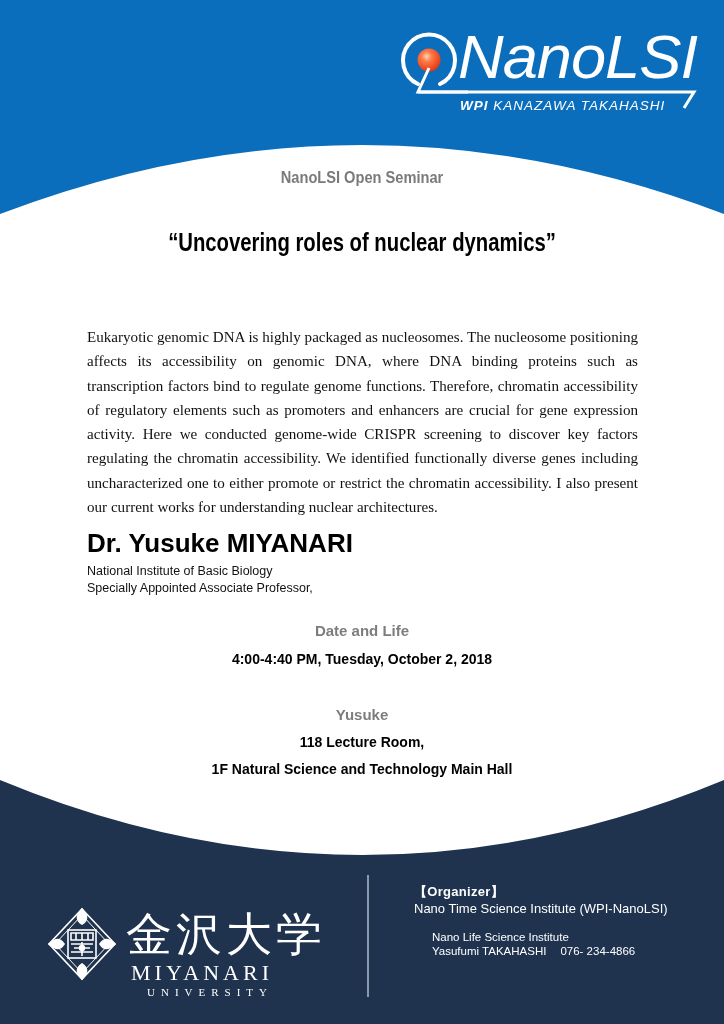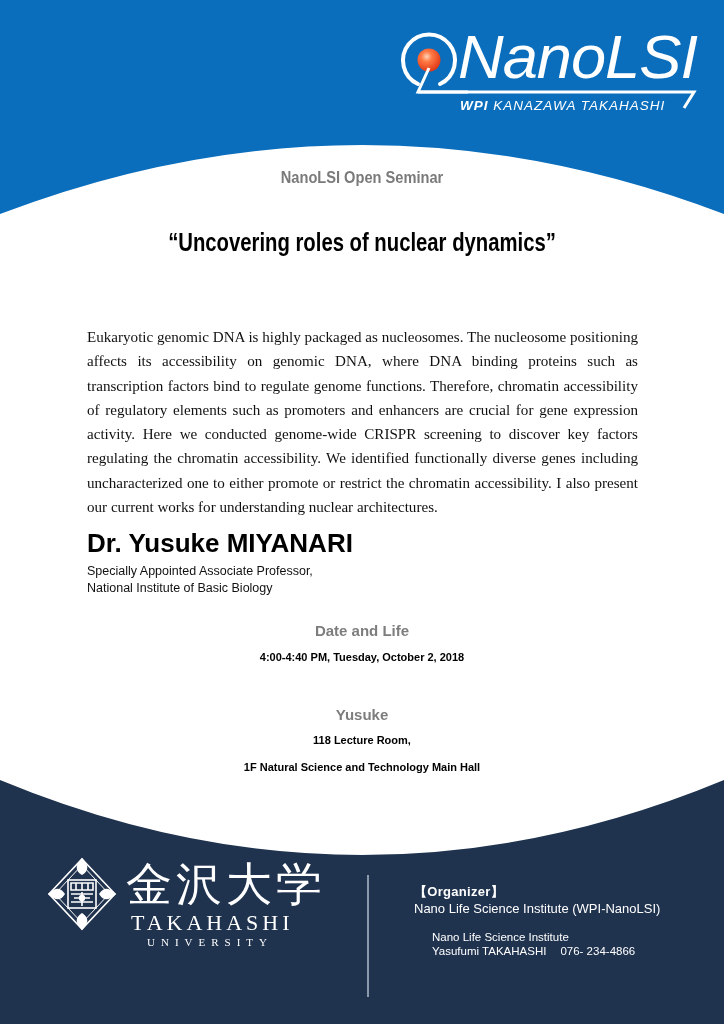--- a/index.html
+++ b/index.html
@@ -46,24 +46,24 @@
     position: absolute; left: 87px; top: 563px; z-index: 2;
     font-size: 12.5px; line-height: 17px; color: #111;
   }
 
   .section-label {
     position: absolute; left: 0; width: 724px; text-align: center; z-index: 2;
     font-weight: 700; font-size: 15px; color: #7d7d7d;
   }
   .section-value {
     position: absolute; left: 0; width: 724px; text-align: center; z-index: 2;
-    font-weight: 700; font-size: 11px; color: #000; white-space: nowrap;
+    font-weight: 700; font-size: 14px; color: #000; white-space: nowrap;
   }
 
-  .ku-logo { position: absolute; left: 46px; top: 856px; width: 300px; height: 100px; z-index: 2; text-decoration: underline; }
+  .ku-logo { position: absolute; left: 46px; top: 906px; width: 300px; height: 100px; z-index: 2; text-decoration: underline; }
   .ku-kanji {
     position: absolute; left: 80px; top: 0px;
     font-family: "DejaVu Serif", serif; font-size: 46px; color: #fff; letter-spacing: 4px; line-height: 56px;
     white-space: nowrap;
   }
   .ku-kanazawa {
     position: absolute; left: 85px; top: 56px;
     font-family: "Liberation Serif", serif; font-size: 22px; color: #fff; letter-spacing: 4px; line-height: 22px;
     white-space: nowrap;
   }
@@ -114,22 +114,22 @@
 
 <div class="seminar-label">NanoLSI Open Seminar</div>
 <div class="talk-title">“Uncovering roles of nuclear dynamics”</div>
 
 <div class="abstract">
   <p>Eukaryotic genomic DNA is highly packaged as nucleosomes. The nucleosome positioning affects its accessibility on genomic DNA, where DNA binding proteins such as transcription factors bind to regulate genome functions. Therefore, chromatin accessibility of regulatory elements such as promoters and enhancers are crucial for gene expression activity. Here we conducted genome-wide CRISPR screening to discover key factors regulating the chromatin accessibility. We identified functionally diverse genes including uncharacterized one to either promote or restrict the chromatin accessibility. I also present our current works for understanding nuclear architectures.</p>
 </div>
 
 <div class="speaker-name">Dr. Yusuke MIYANARI</div>
 <div class="speaker-aff">
+  <div>National Institute of Basic Biology</div>
   <div>Specially Appointed Associate Professor,</div>
-  <div>National Institute of Basic Biology</div>
 </div>
 
 <div class="section-label" style="top:622px;">Date and Life</div>
 <div class="section-value" style="top:651px;">4:00-4:40 PM, Tuesday, October 2, 2018</div>
 
 <div class="section-label" style="top:706px;">Yusuke</div>
 <div class="section-value" style="top:734px;">118 Lecture Room,</div>
 <div class="section-value" style="top:761px;">1F Natural Science and Technology Main Hall</div>
 
 <div class="ku-logo">
@@ -141,25 +141,25 @@
       <path d="M36,73 C30,66 30,62 36,58 C42,62 42,66 36,73 Z" fill="#fff"></path>
       <path d="M3,38 C10,32 14,32 18,38 C14,44 10,44 3,38 Z" fill="#fff"></path>
       <path d="M69,38 C62,32 58,32 54,38 C58,44 62,44 69,38 Z" fill="#fff"></path>
       <rect x="22" y="24" width="28" height="28" fill="#1f324e"></rect>
       <path d="M25,27 H47 V34 H25 Z M30,27 V34 M36,27 V34 M42,27 V34"></path>
       <path d="M25,38 H47 M28,42 H44 M25,46 H47 M36,36 V50"></path>
       <circle cx="36" cy="42" r="2.4" fill="#fff"></circle>
     </g>
   </svg>
   <div class="ku-kanji">金沢大学</div>
-  <div class="ku-kanazawa">TAKAHASHI</div>
+  <div class="ku-kanazawa">MIYANARI</div>
   <div class="ku-university">UNIVERSITY</div>
 </div>
 
 <div class="divider"></div>
 
 <div class="footer-info">
   <div class="footer-heading">【Organizer】</div>
-  <div class="footer-line-lg">Nano Life Science Institute (WPI-NanoLSI)</div>
+  <div class="footer-line-lg">Nano Time Science Institute (WPI-NanoLSI)</div>
   <div class="gap"></div>
   <div class="footer-line-sm">Nano Life Science Institute</div>
   <div class="footer-line-sm"><span>Yasufumi TAKAHASHI</span><span class="phone-gap"></span><span>076- 234-4866</span></div>
 </div>
 
 </body></html>

